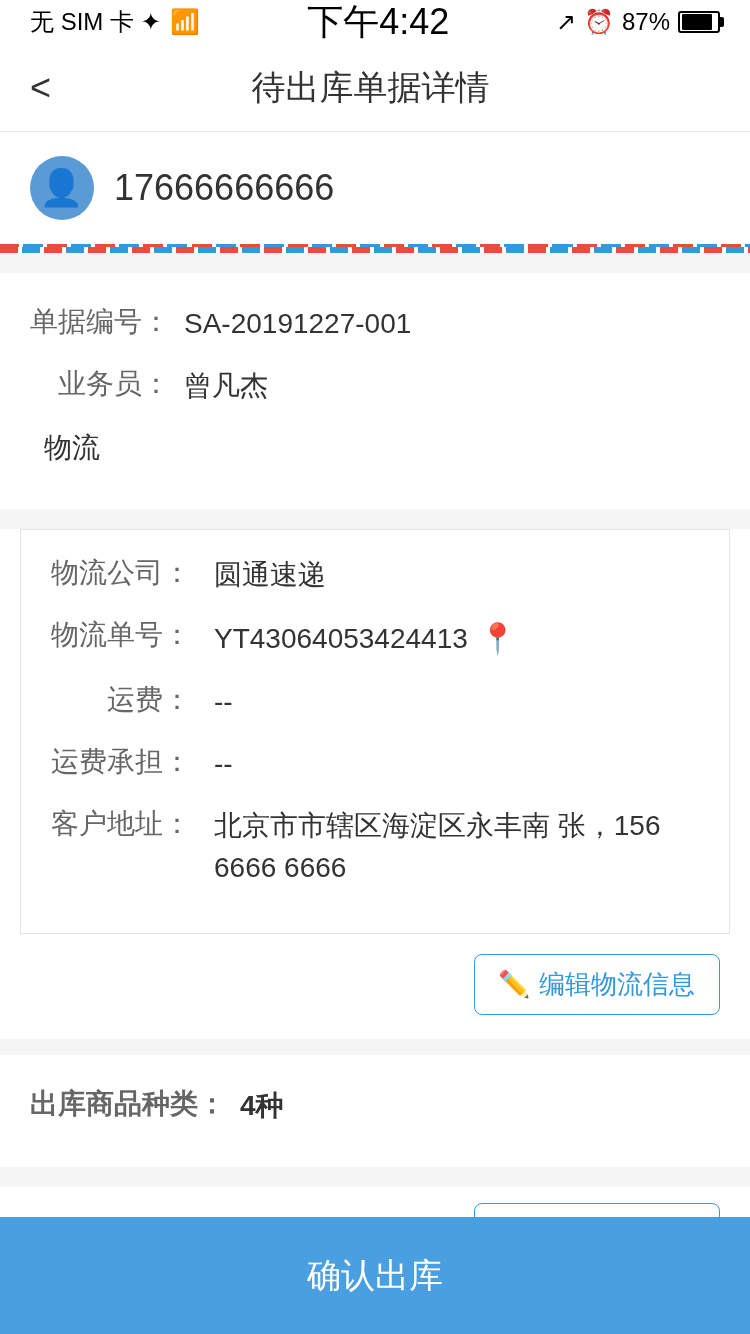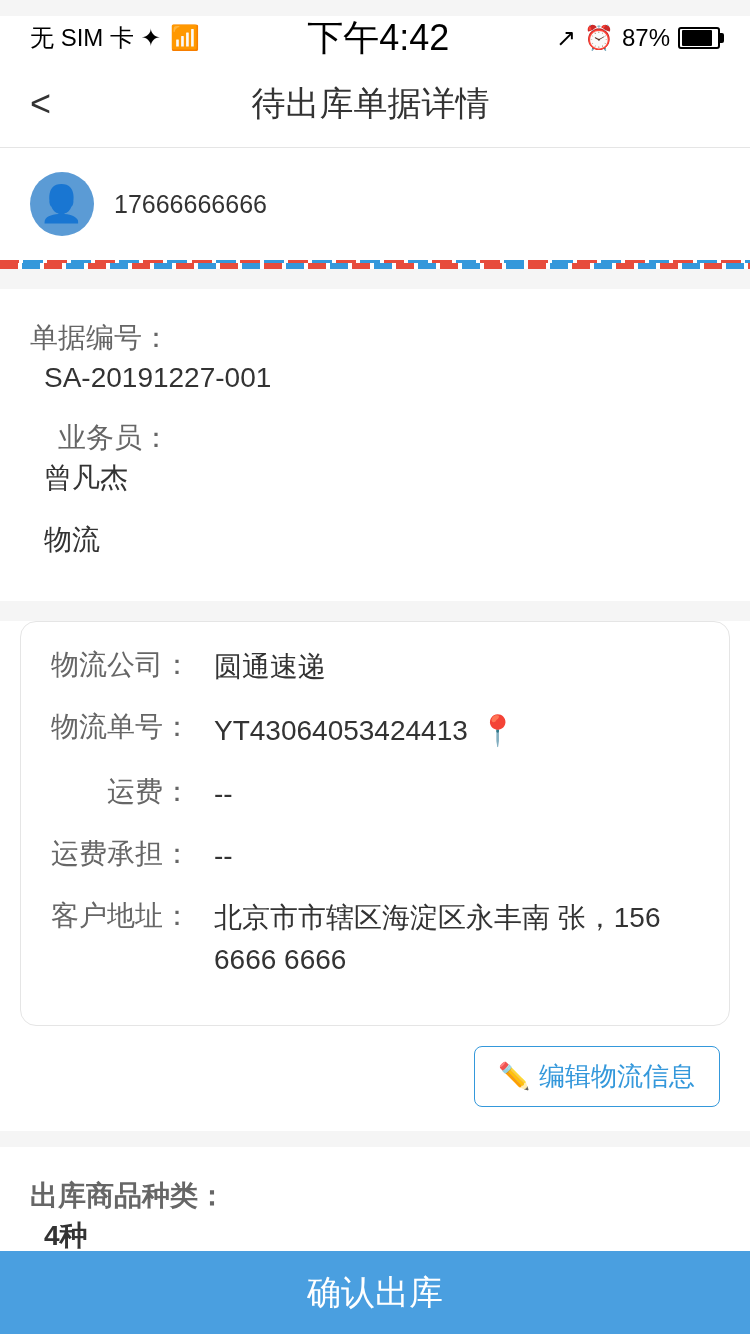--- a/index.html
+++ b/index.html
@@ -17,21 +17,20 @@
     
     .status-bar {
       display: flex;
       justify-content: space-between;
       align-items: center;
       background: #fff;
       padding: 0 30px;
       height: 44px;
       font-size: 24px;
       color: #000;
-      margin-top: 16px;
     }
     .status-left { display: flex; align-items: center; gap: 10px; }
     .status-center { font-size: 36px; font-weight: 500; }
     .status-right { display: flex; align-items: center; gap: 8px; font-size: 24px; }
     .battery {
       display: inline-flex; align-items: center;
       border: 2px solid #000; border-radius: 3px; padding: 1px 2px;
       width: 42px; height: 22px; position: relative;
     }
     .battery::after {
@@ -78,21 +77,21 @@
       border-image: repeating-linear-gradient(90deg, #e74c3c 0, #e74c3c 20px, #fff 20px, #fff 24px, #3498db 24px, #3498db 44px, #fff 44px, #fff 48px) 1;
     }
     .customer-avatar {
       width: 64px; height: 64px;
       background: #5b9bd5;
       border-radius: 50%;
       display: flex; align-items: center; justify-content: center;
       color: #fff; font-size: 36px;
     }
     .customer-phone {
-      font-size: 25px;
+      font-size: 36px;
       font-weight: 500;
       color: #333;
     }
 
     
     .dashed-divider {
       height: 6px;
       background: repeating-linear-gradient(
         90deg,
         #e74c3c 0, #e74c3c 18px,
@@ -112,40 +111,39 @@
     
     .info-section {
       background: #fff;
       padding: 30px 30px 20px;
     }
     .info-row {
       display: flex;
       align-items: flex-start;
       margin-bottom: 20px;
       font-size: 28px;
-      flex-direction: column;
     }
     .info-label {
       color: #666;
       min-width: 140px;
       text-align: right;
       flex-shrink: 0;
     }
     .info-value {
       color: #333;
       margin-left: 14px;
       flex: 1;
       line-height: 1.5;
     }
 
     
     .logistics-card {
       background: #fff;
       margin: 0 20px;
-      border-radius: 16px;
+      border-radius: 0;
       border: 1px solid #e5e5e5;
       padding: 24px 30px;
       margin-bottom: 0;
     }
     .logistics-row {
       display: flex;
       align-items: flex-start;
       margin-bottom: 20px;
       font-size: 28px;
     }
@@ -220,21 +218,21 @@
       background: #fff;
       cursor: pointer;
     }
 
     
     .confirm-btn {
       position: fixed;
       bottom: 0;
       left: 0;
       width: 750px;
-      height: 83px;
+      height: 117px;
       background: #4a9fe0;
       color: #fff;
       font-size: 34px;
       font-weight: 400;
       border: none;
       cursor: pointer;
       display: flex;
       align-items: center;
       justify-content: center;
     }

